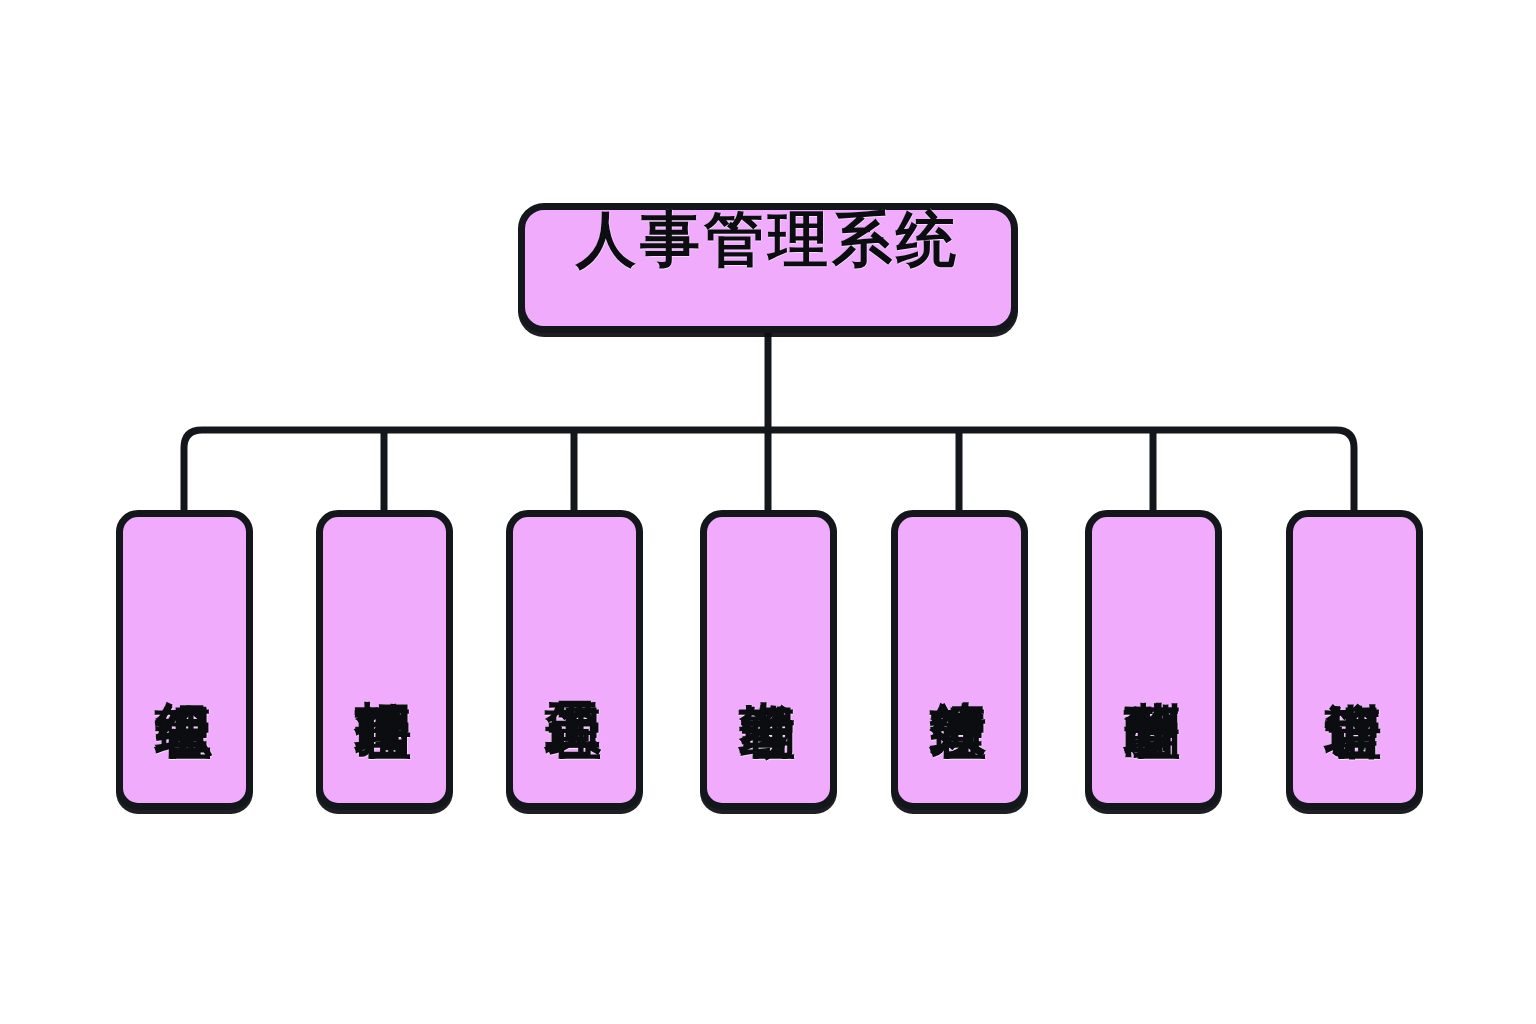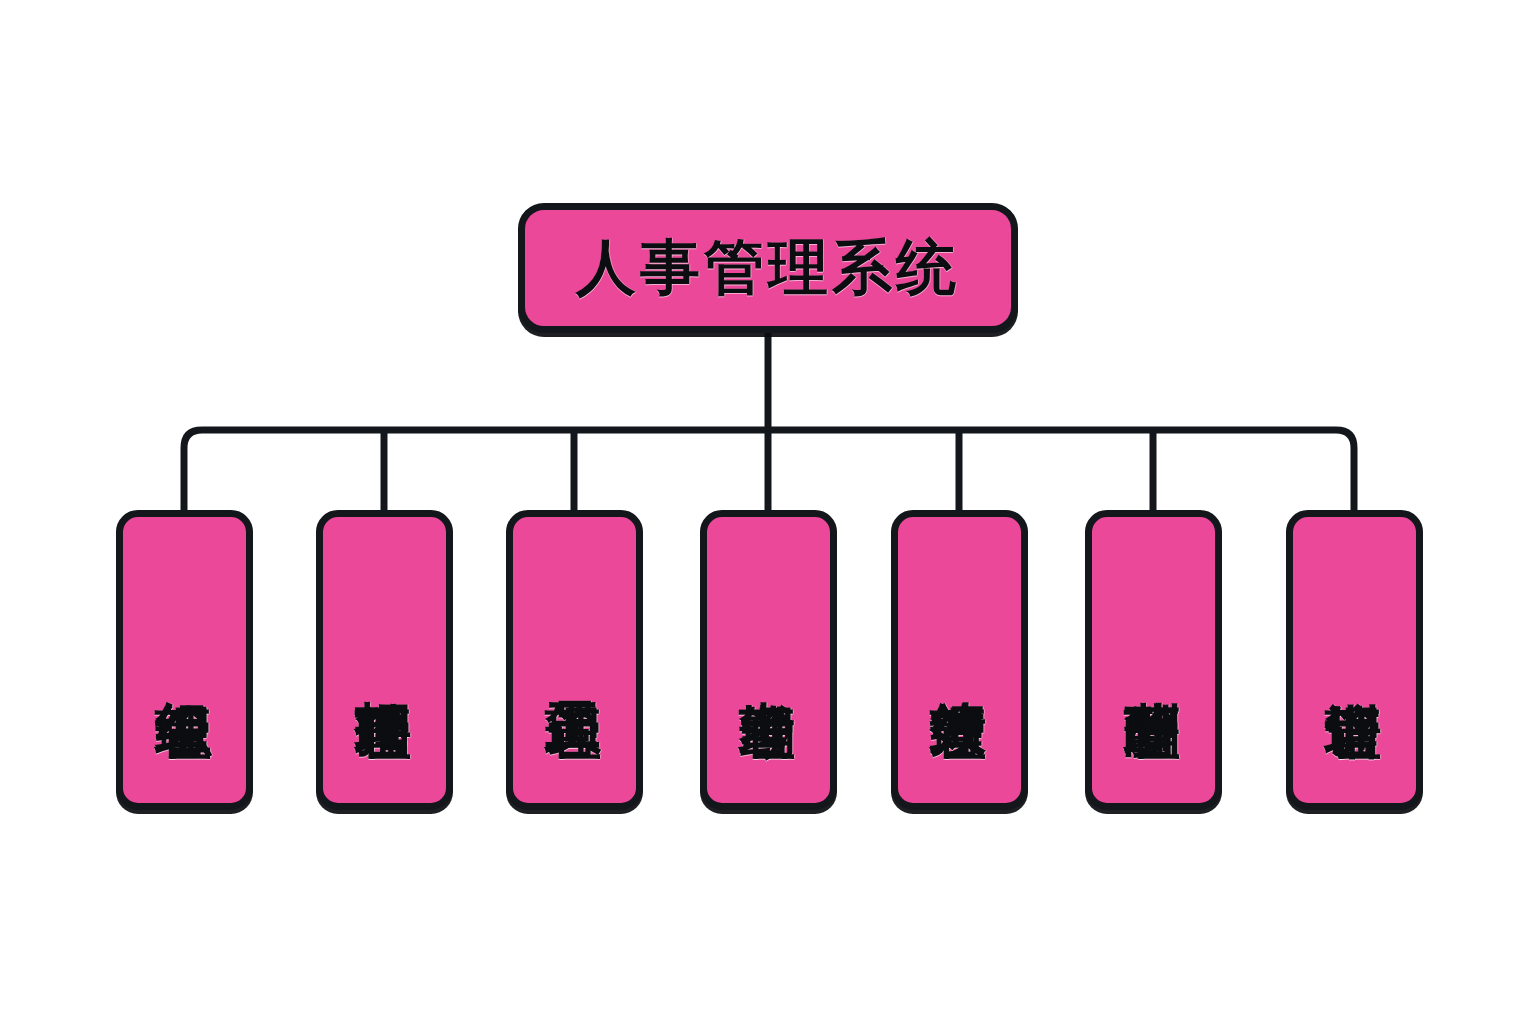--- a/index.html
+++ b/index.html
@@ -11,24 +11,24 @@
   }
   #canvas{position:relative;width:1536px;height:1024px;}
 
   
   #wires{position:absolute;left:0;top:0;width:1536px;height:1024px;}
 
   
   .node{
     position:absolute;
     box-sizing:border-box;
-    background:#ec4899;
+    background:#f0abfc;
     border:7px solid #13161a;
     box-shadow:0 4px 0 0 rgba(10,12,15,.92);
-    display:flex;align-items:center;justify-content:center;
+    display:flex;justify-content:center;
     z-index:3;
   }
   .node-root{
     left:518px;top:203px;width:500px;height:130px;
     border-radius:26px;
   }
   .node-child{
     top:510px;width:137px;height:300px;
     border-radius:22px;
   }

